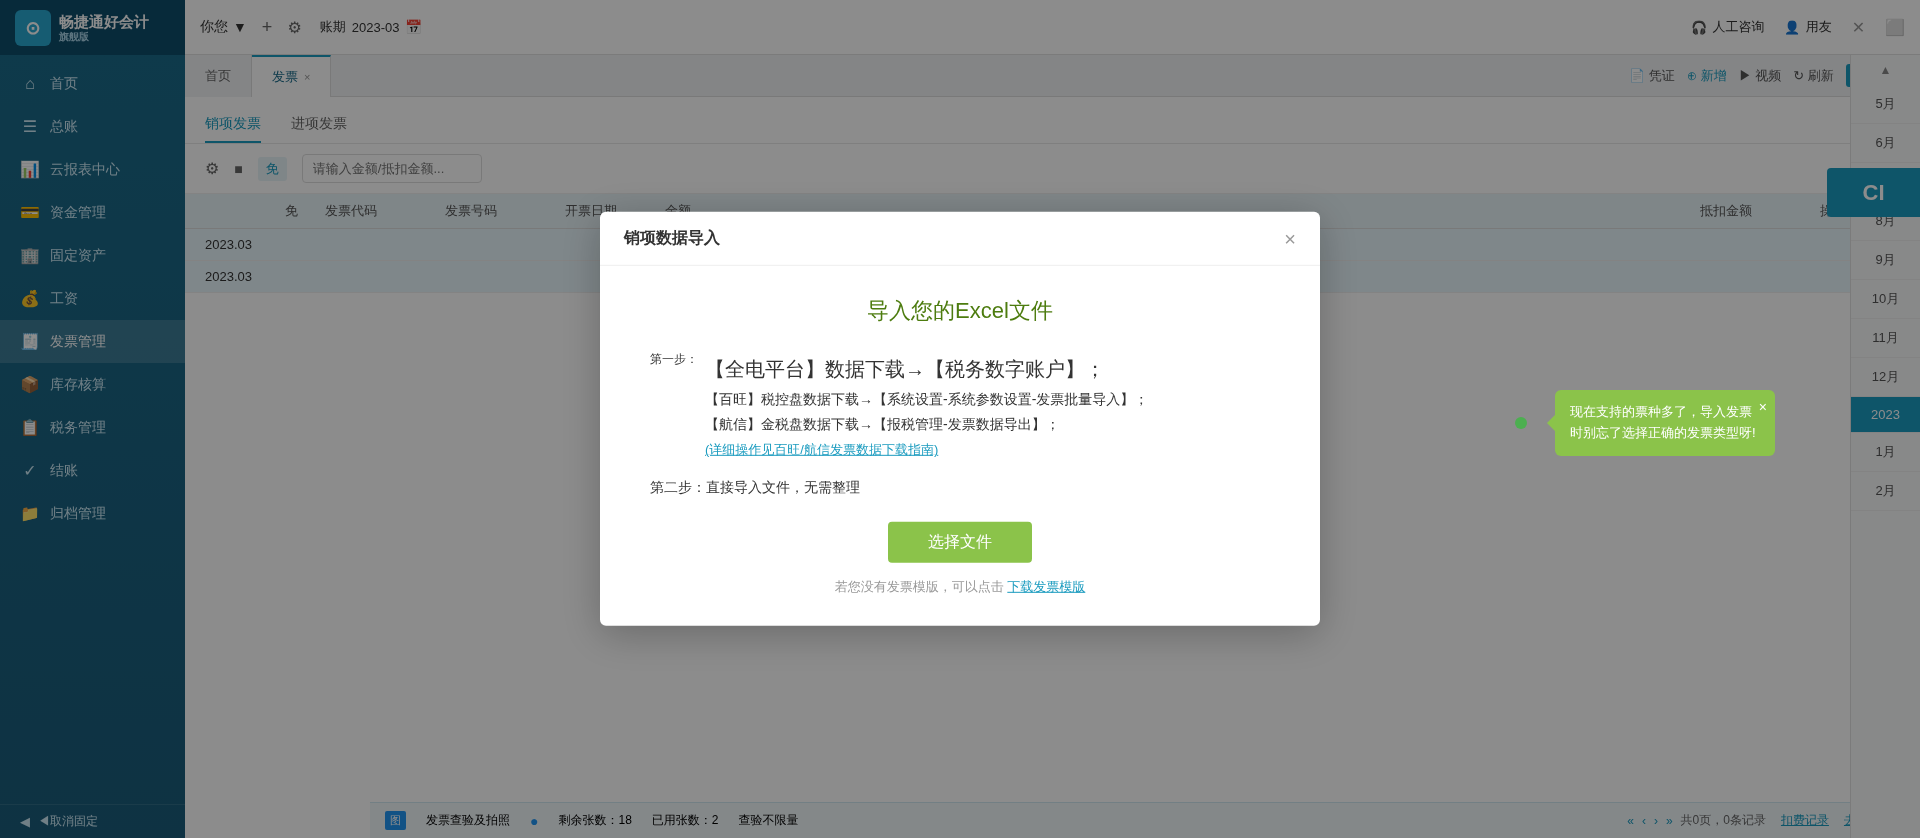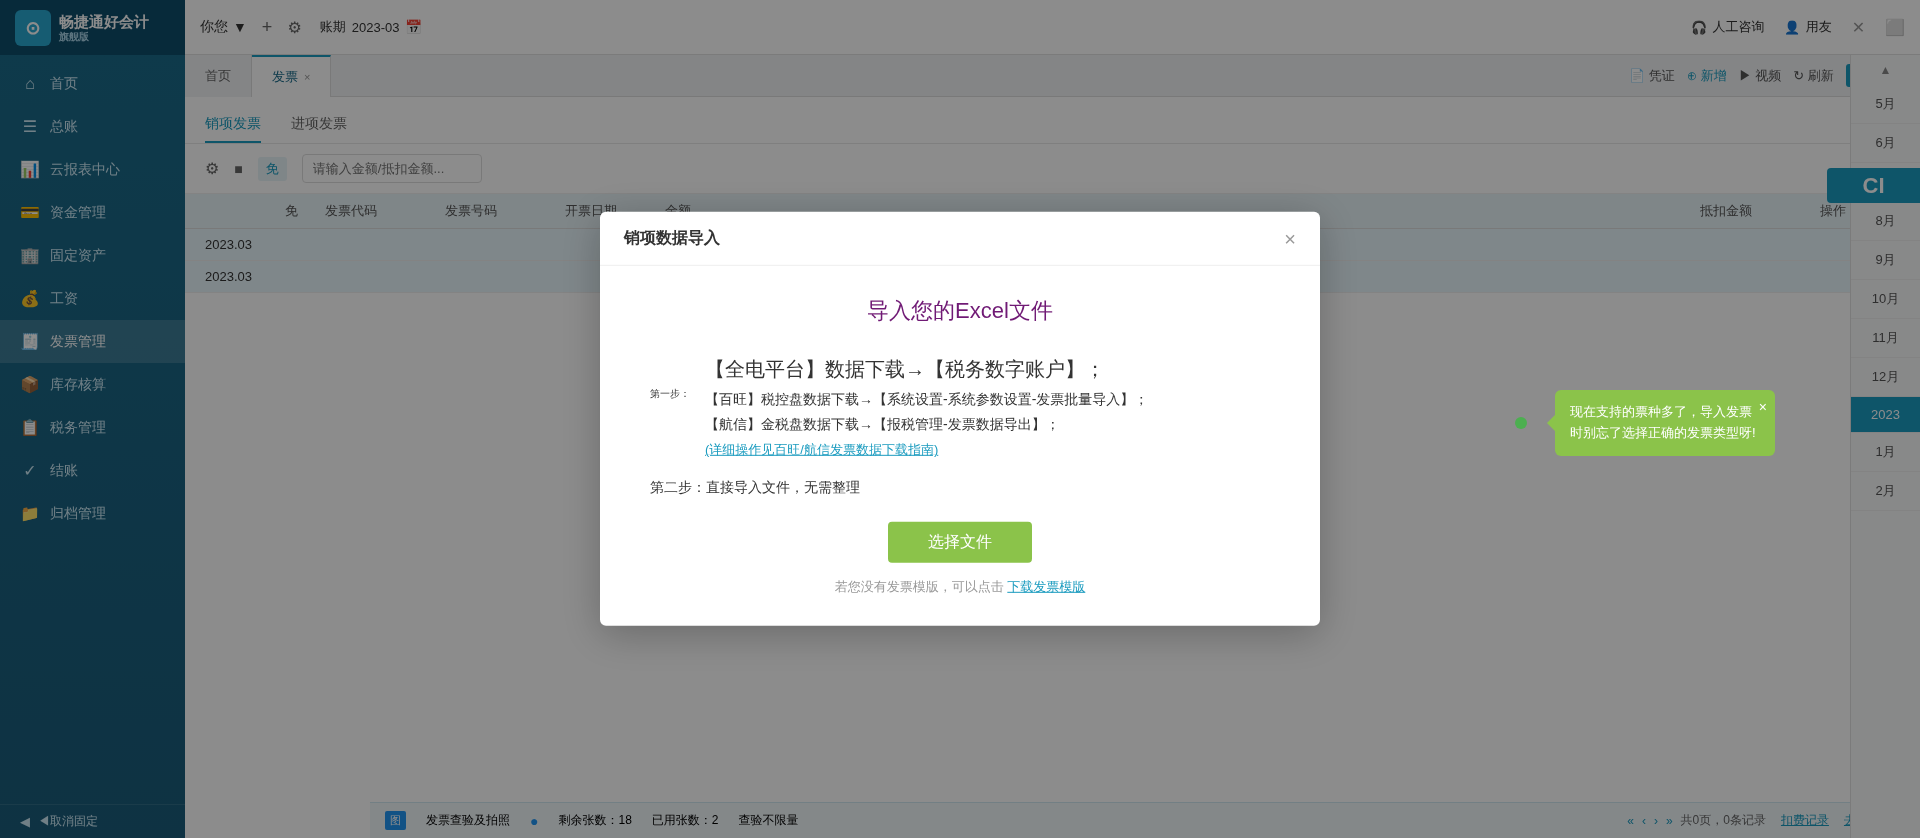--- a/index.html
+++ b/index.html
@@ -128,21 +128,21 @@
       width: 720px; background: white; border-radius: 6px; z-index: 101;
       box-shadow: 0 8px 40px rgba(0,0,0,0.25);
     }
     .modal-header {
       display: flex; align-items: center; justify-content: space-between;
       padding: 16px 24px; border-bottom: 1px solid #eee;
     }
     .modal-title { font-size: 16px; font-weight: 600; color: #333; }
     .modal-close { font-size: 20px; color: #999; cursor: pointer; line-height: 1; }
     .modal-body { padding: 30px 50px 30px; }
-    .modal-main-title { text-align: center; font-size: 22px; color: #701a75; font-weight: 500; margin-bottom: 25px; }
+    .modal-main-title { text-align: center; font-size: 22px; color: #4d7c0f; font-weight: 500; margin-bottom: 25px; }
     .step { margin-bottom: 20px; }
     .radio-group { display: flex; flex-direction: column; gap: 12px; margin-left: 0; }
     .radio-item { display: flex; align-items: center; gap: 8px; font-size: 14px; color: #333; cursor: pointer; }
     .radio-circle {
       width: 16px; height: 16px; border-radius: 50%; border: 2px solid #ccc;
       display: flex; align-items: center; justify-content: center; flex-shrink: 0;
     }
     .radio-circle.checked { border-color: #4caf50; }
     .radio-dot { width: 8px; height: 8px; background: #4caf50; border-radius: 50%; }
     .select-file-btn {
@@ -170,21 +170,21 @@
       position: absolute; left: -40px; top: 50%; transform: translateY(-50%);
       width: 12px; height: 12px; background: #4caf50; border-radius: 50%;
     }
 
     
     .period-badge {
       background: #1a9bbf; color: white; padding: 3px 10px; border-radius: 3px;
       font-size: 12px; cursor: pointer;
     }
     .ci-avatar {
-      position: absolute; right: 0; top: 168px; width: 93px; height: 35px;
+      position: absolute; right: 0; top: 168px; width: 93px; height: 49px;
       background: #1a9bbf; display: flex; align-items: center; justify-content: center;
       color: white; font-size: 22px; font-weight: bold; border-radius: 4px 0 0 4px;
     }
   </style>
 </head>
 <body>
 
 <div class="sidebar">
   <div class="sidebar-logo">
     <div class="sidebar-logo-icon">⊙</div>
@@ -373,21 +373,21 @@
 <div class="modal">
   <div class="modal-header">
     <span class="modal-title">销项数据导入</span>
     <span class="modal-close">×</span>
   </div>
   <div class="modal-body">
     <div class="modal-main-title">导入您的Excel文件</div>
 
     <div class="step">
       <div style="display:flex;gap:0;">
-        <span style="min-width:55px;font-size:10px;color:#333;font-weight:500;margin-top:36px;">第一步：</span>
+        <span style="min-width:55px;font-size:12px;color:#333;font-weight:500;">第一步：</span>
         <div>
           <div style="font-size:20px;color:#333;line-height:1.8;">【全电平台】数据下载→【税务数字账户】；</div>
           <div style="font-size:14px;color:#333;line-height:1.8;">【百旺】税控盘数据下载→【系统设置-系统参数设置-发票批量导入】；</div>
           <div style="font-size:14px;color:#333;line-height:1.8;">【航信】金税盘数据下载→【报税管理-发票数据导出】；</div>
           <div style="margin-top:4px;">
             <span style="color:#1a9bbf;text-decoration:underline;cursor:pointer;font-size:13px;">(详细操作见百旺/航信发票数据下载指南)</span>
           </div>
         </div>
       </div>
     </div>

